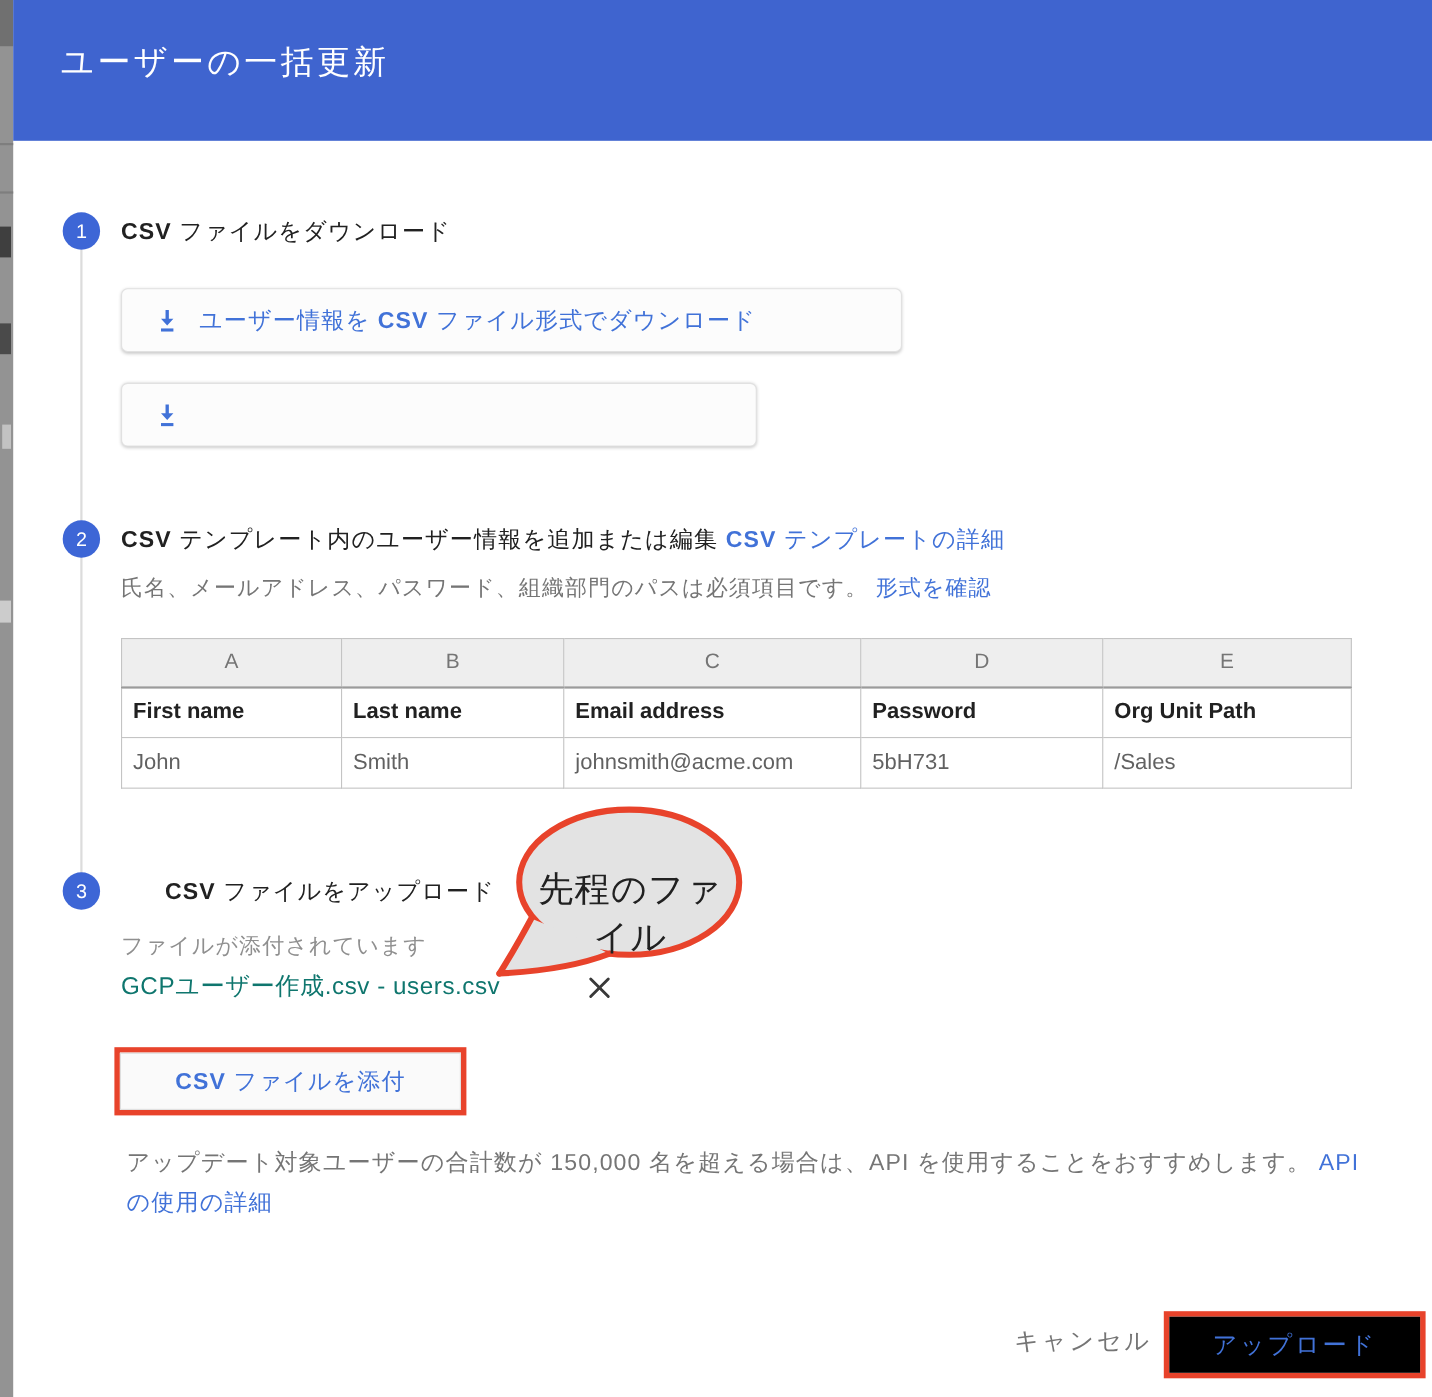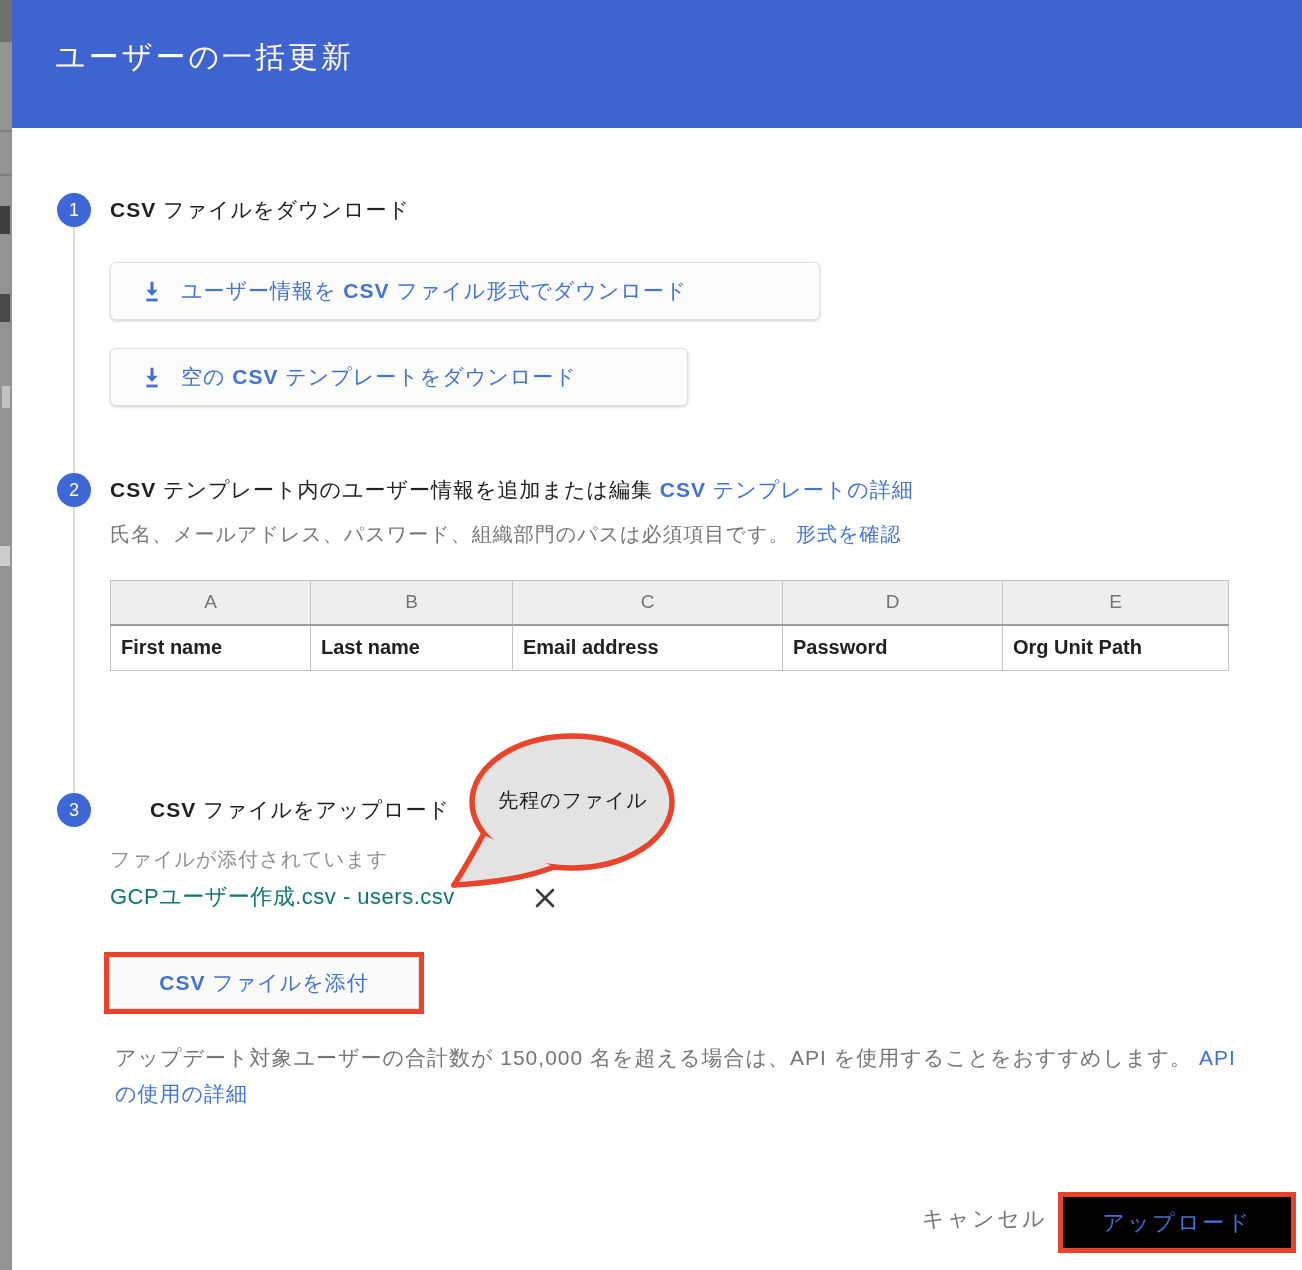--- a/index.html
+++ b/index.html
@@ -77,21 +77,21 @@
   }
   #sheet .value-row td {
     height:46px; font-size:20px; color:#616161;
     padding-left:10px; text-align:left;
   }
 
   
   #bubble-svg  { left:430px; top:725px; z-index:3; }
   #bubble-text {
     left:482px; top:787px; width:182px; text-align:center;
-    font-size:20px; letter-spacing:1px; color:#212121; z-index:4;
+    font-size:32px; letter-spacing:1px; color:#212121; z-index:4;
   }
   #attached-label { left:110px; top:846px; font-size:20px; letter-spacing:1px; color:#8f8f8f;text-align:right; }
   #file-name { left:110px; top:882px; font-size:22px; letter-spacing:0.5px; color:#0f766e; }
   #file-remove {
     left:529px; top:882px; width:32px; height:32px;
     display:flex; align-items:center; justify-content:center;
     background:none; border:none; cursor:pointer;
   }
 
   #attach-annotation { left:104px; top:952px; width:320px; height:62px; border:5px solid #e8432b; }
@@ -155,21 +155,20 @@
     <rect x="6.8" y="19" width="10.4" height="2.6" fill="#4172d8"></rect>
   </svg>
   <span class="btn-label"><span>ユーザー情報を </span><b>CSV</b><span> ファイル形式でダウンロード</span></span>
 </button>
 
 <button class="abs dl-btn" id="dl-btn-template">
   <svg width="26" height="26" viewBox="0 0 24 24">
     <path d="M12 16.5 L6.8 10.8 H10.6 V3.5 H13.4 V10.8 H17.2 Z" fill="#4172d8"></path>
     <rect x="6.8" y="19" width="10.4" height="2.6" fill="#4172d8"></rect>
   </svg>
-  <span class="btn-label"><span>空の </span><b>CSV</b><span> テンプレートをダウンロード</span></span>
 </button>
 
 <div class="abs step-circle" id="circle-2">
   <span>2</span>
 </div>
 <div class="abs step-title" id="s2-title">
   <b>CSV</b><span> テンプレート内のユーザー情報を追加または編集 </span><a class="link"><b>CSV</b><span> テンプレートの詳細</span></a>
 </div>
 <div class="abs" id="s2-sub">
   <span>氏名、メールアドレス、パスワード、組織部門のパスは必須項目です。 </span><a class="link">形式を確認</a>
@@ -191,20 +190,27 @@
     <th>D</th>
     <th>E</th>
   </tr>
   <tr class="field-row">
     <td>First name</td>
     <td>Last name</td>
     <td>Email address</td>
     <td>Password</td>
     <td>Org Unit Path</td>
   </tr>
+  <tr class="value-row">
+    <td>John</td>
+    <td>Smith</td>
+    <td>johnsmith@acme.com</td>
+    <td>5bH731</td>
+    <td>/Sales</td>
+  </tr>
 </tbody>
   </table>
 
 <div class="abs step-circle" id="circle-3">
   <span>3</span>
 </div>
 <div class="abs step-title" id="s3-title">
   <b>CSV</b><span> ファイルをアップロード</span>
 </div>
 

